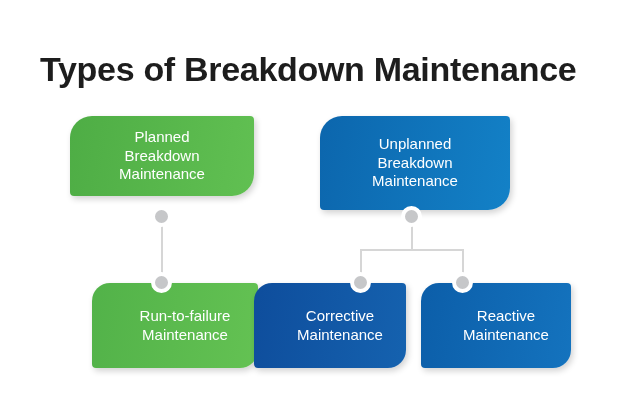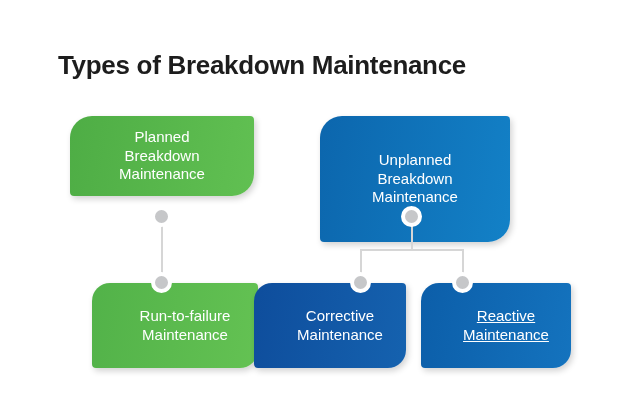--- a/index.html
+++ b/index.html
@@ -10,21 +10,21 @@
     background: #ffffff;
     overflow: hidden;
     font-family: "Liberation Sans", sans-serif;
   }
   .title {
     position: absolute;
     left: 40px;
     top: 50px;
     width: 444px;
     text-align: center;
-    font-size: 26px;
+    font-size: 34px;
     font-weight: 700;
     letter-spacing: -0.3px;
     color: #1d1d1d;
     white-space: nowrap;
   }
   .node {
     position: absolute;
     display: flex;
     align-items: center;
     justify-content: center;
@@ -33,28 +33,28 @@
     font-size: 15px;
     line-height: 1.25;
     white-space: pre-line;
     box-shadow: 2px 3px 6px rgba(0,0,0,0.18);
   }
   .node.big { border-radius: 22px 4px 22px 4px; }
   .node.small { border-radius: 18px 4px 18px 4px; padding-left: 20px; }
 
   .node.planned       { left: 70px;  top: 116px; width: 184px; height: 80px;
                         background: linear-gradient(100deg, #4ead45, #61c052); }
-  .node.unplanned     { left: 320px; top: 116px; width: 190px; height: 126px;
+  .node.unplanned     { left: 320px; top: 116px; width: 190px; height: 94px;
                         background: linear-gradient(100deg, #0c66ad, #1381c7); }
   .node.runtofailure  { left: 92px;  top: 283px; width: 146px; height: 85px;
                         background: linear-gradient(100deg, #52b249, #64c253); }
   .node.corrective    { left: 254px; top: 283px; width: 132px; height: 85px;
                         background: linear-gradient(100deg, #0e4d9c, #1562af); }
   .node.reactive      { left: 421px; top: 283px; width: 130px; height: 85px;
-                        background: linear-gradient(100deg, #0c5ea9, #1473be); text-decoration: underline; }
+                        background: linear-gradient(100deg, #0c5ea9, #1473be); }
 
   .cline { position: absolute; background: #d6d6d6; }
   .v1 { left: 161px; top: 218px; width: 2px; height: 65px; }
   .v2 { left: 411px; top: 218px; width: 2px; height: 33px; }
   .h1 { left: 360px; top: 249px; width: 104px; height: 2px; }
   .v3 { left: 360px; top: 250px; width: 2px; height: 33px; }
   .v4 { left: 462px; top: 250px; width: 2px; height: 33px; }
 
   .dot {
     position: absolute;

